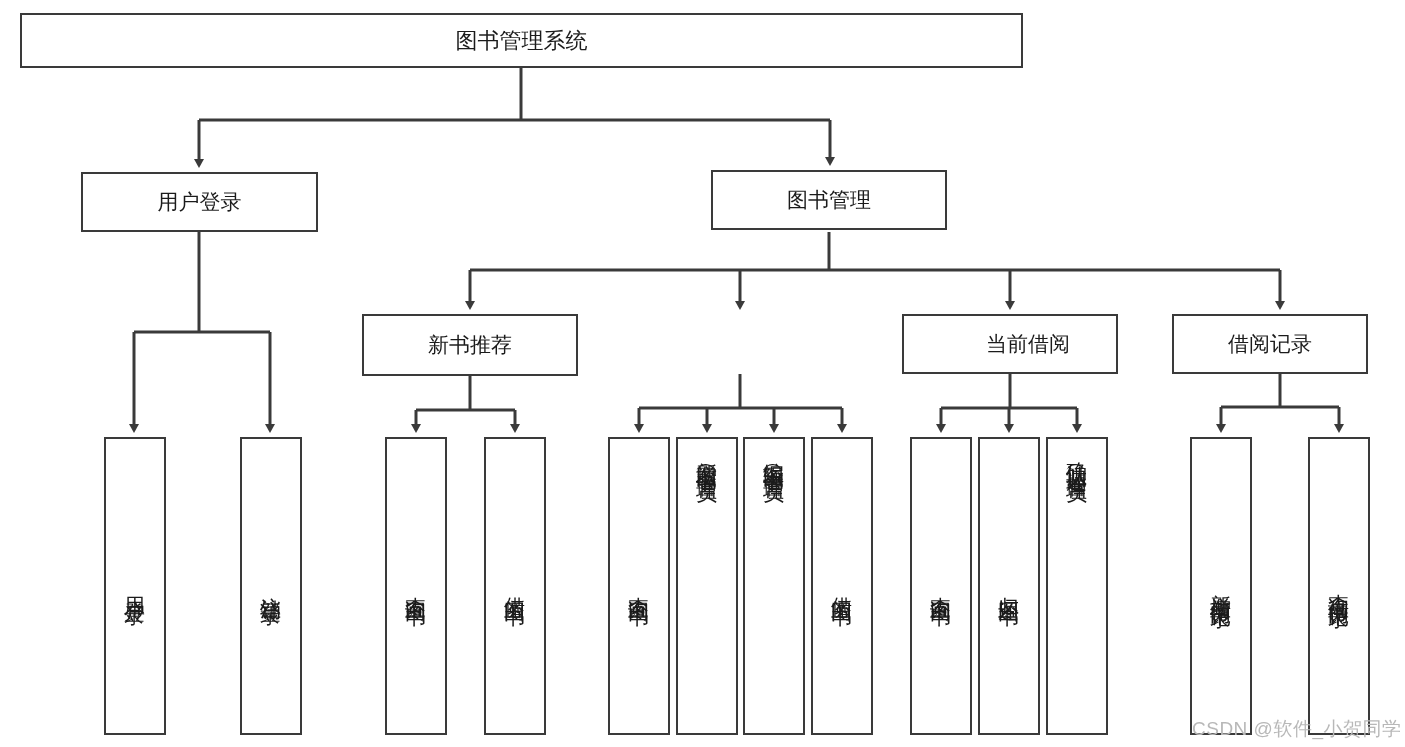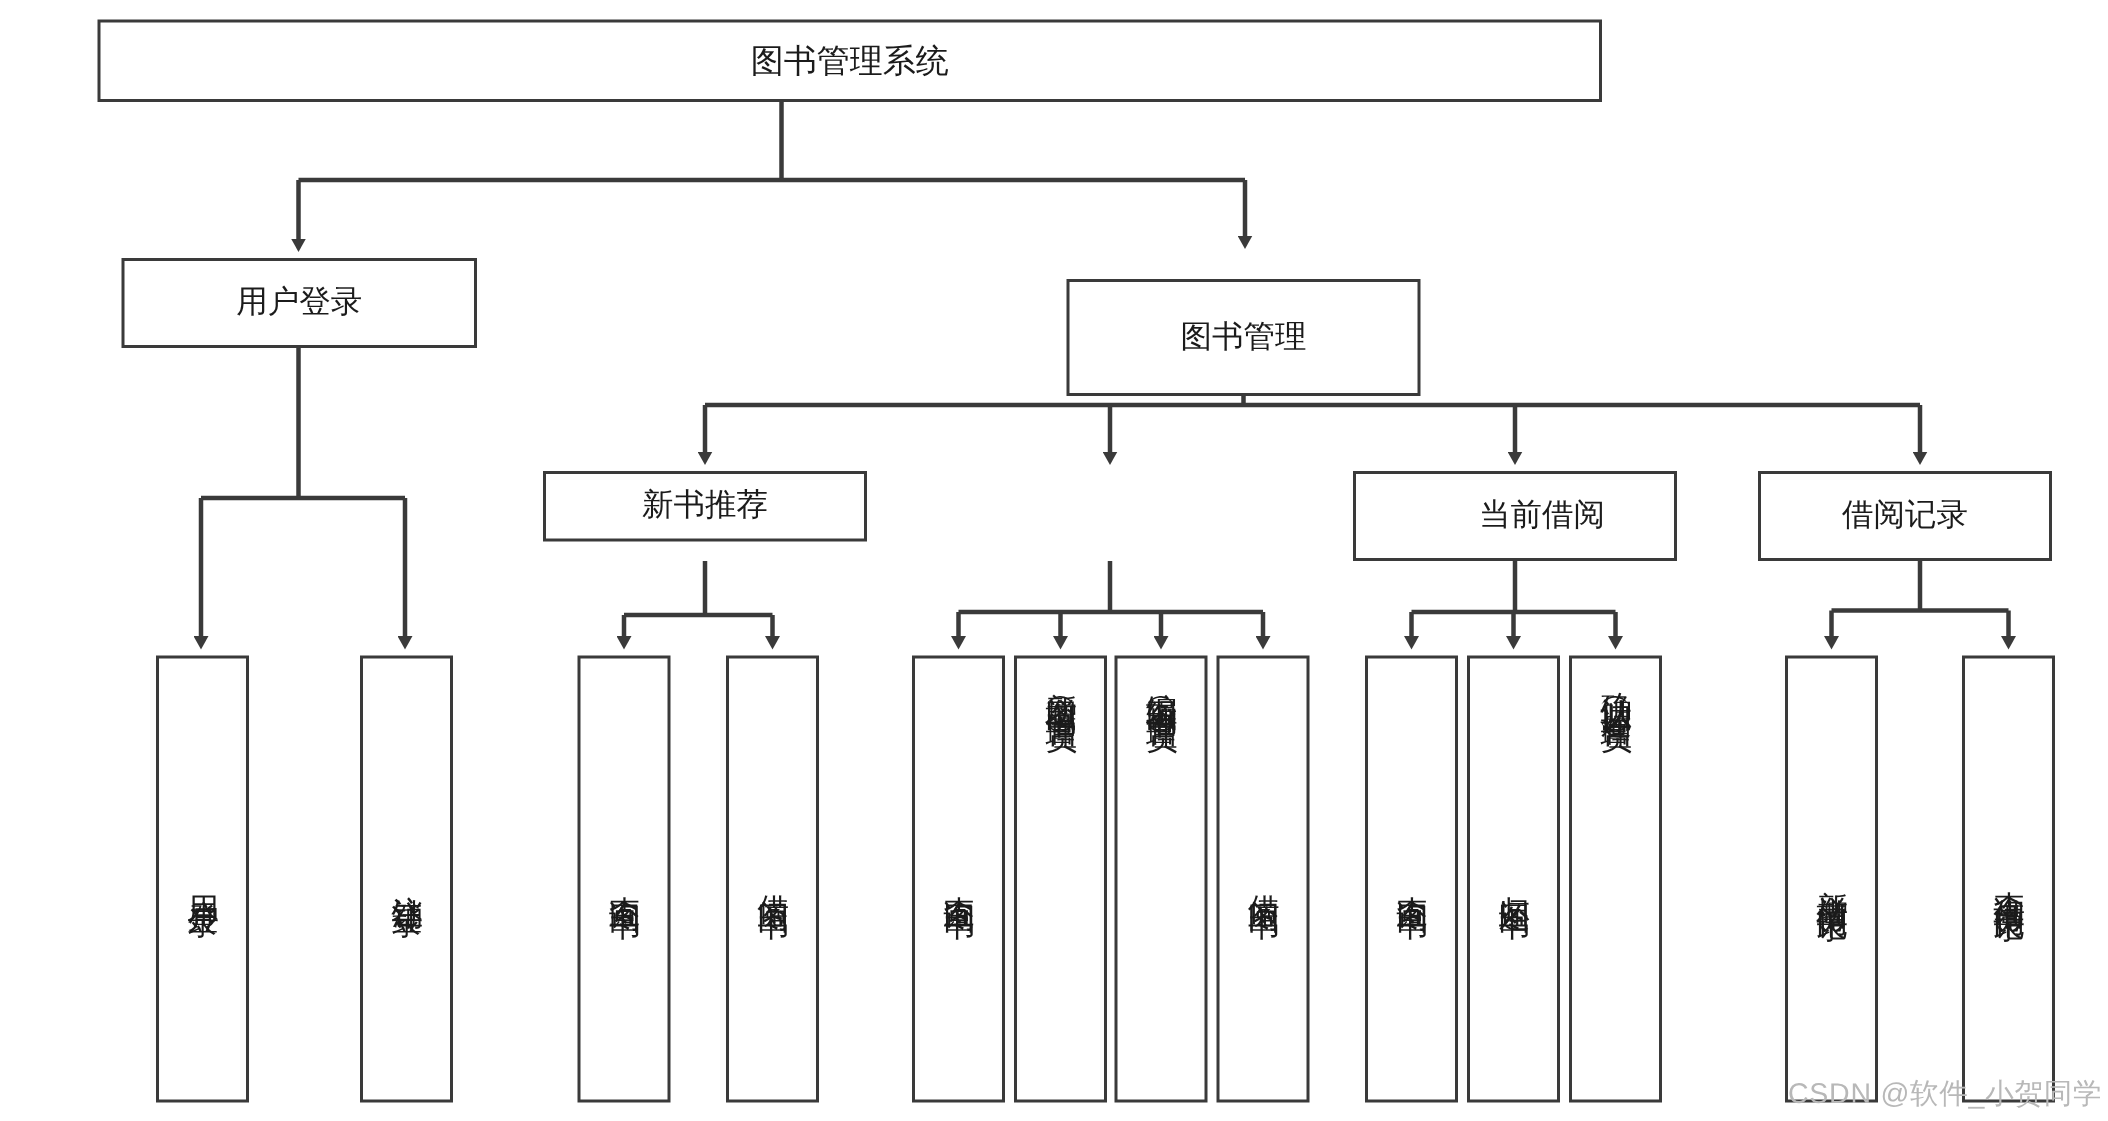--- a/index.html
+++ b/index.html
@@ -116,32 +116,32 @@
       <path d="M 1009,408 L 1009,425" marker-end="url(#arrow)"></path>
       <path d="M 1077,408 L 1077,425" marker-end="url(#arrow)"></path>
 
       <path d="M 1280,374 L 1280,407"></path>
       <path d="M 1221,407 L 1339,407"></path>
       <path d="M 1221,407 L 1221,425" marker-end="url(#arrow)"></path>
       <path d="M 1339,407 L 1339,425" marker-end="url(#arrow)"></path>
     </g>
   </svg>
 
-  <div class="node node-root" style="left:20px; top:13px; width:1003px; height:55px;margin-left:45px;">
+  <div class="node node-root" style="left:20px; top:13px; width:1003px; height:55px;">
     <span class="label">图书管理系统</span>
   </div>
 
   <div class="node node-l1" style="left:81px; top:172px; width:237px; height:60px;">
     <span class="label">用户登录</span>
   </div>
-  <div class="node node-l1" style="left:711px; top:186px; width:236px; height:78px;">
+  <div class="node node-l1" style="left:711px; top:170px; width:236px; height:60px;">
     <span class="label">图书管理</span>
   </div>
 
-  <div class="node node-l2" style="left:362px; top:314px; width:216px; height:47px;">
+  <div class="node node-l2" style="left:362px; top:314px; width:216px; height:62px;">
     <span class="label">新书推荐</span>
   </div>
   <div class="node node-l2" style="left:902px; top:314px; width:216px; height:60px;padding-left:36px;">
     <span class="label">当前借阅</span>
   </div>
   <div class="node node-l2" style="left:1172px; top:314px; width:196px; height:60px;">
     <span class="label">借阅记录</span>
   </div>
 
   <div class="node node-leaf centered" style="left:104px; top:437px; width:62px; height:298px;">

